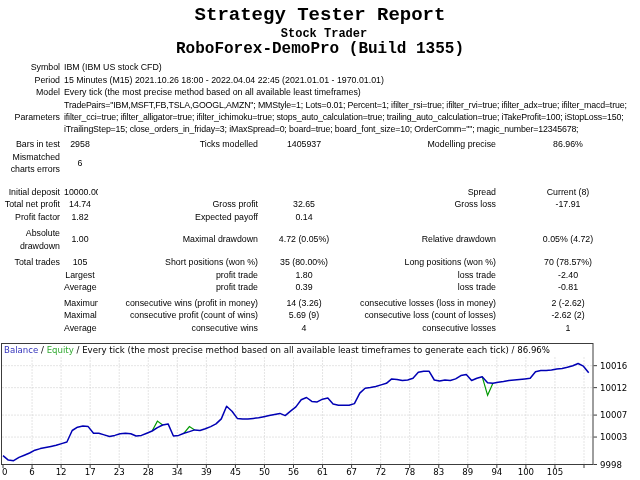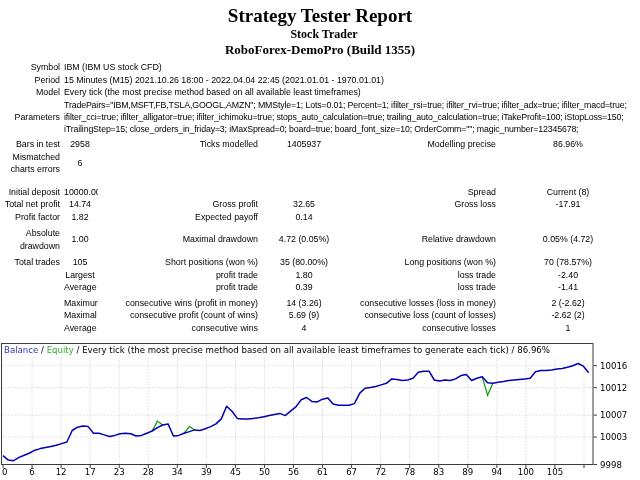--- a/index.html
+++ b/index.html
@@ -1,21 +1,21 @@
 <!DOCTYPE html>
 <html><head>
 <meta charset="utf-8">
 <style>
   * { margin:0; padding:0; box-sizing:border-box; }
   html,body { width:640px; height:480px; background:#ffffff; overflow:hidden;
     font-family:"Liberation Sans", sans-serif; color:#000; }
-  .titles { text-align:center; padding-top:5px; font-family:Liberation Serif, serif; }
+  .titles { text-align:center; padding-top:5px; font-family:Liberation Mono, monospace; }
   .t1 { font-size:19px; font-weight:bold; line-height:21px; }
   .t2 { font-size:12px; font-weight:bold; line-height:17px;margin-left:8px; }
-  .t3 { font-size:13px; font-weight:bold; line-height:13px; }
+  .t3 { font-size:16px; font-weight:bold; line-height:13px; }
   table.rep { table-layout:fixed; border-collapse:collapse; width:636px; margin:5px 0 0 2px;
     font-size:8.8px; line-height:12.5px; }
   table.rep td { padding:0 2px; vertical-align:middle; overflow:hidden; }
   td.lab  { text-align:right; }
   td.num  { text-align:center; }
   td.mid  { padding-left:5px; }
   td.info { padding-left:20px; }
   td.params { padding-left:20px; letter-spacing:-0.15px; line-height:12.2px; }
   .chart { position:absolute; left:0; top:343px; width:640px; height:137px; }
   svg text { font-family:"DejaVu Sans", sans-serif; }
@@ -127,21 +127,21 @@
         <td colspan="1" class="num">1.80</td>
         <td colspan="1" class="lab mid">loss trade</td>
         <td colspan="1" class="num">-2.40</td>
       </tr>
       <tr>
         <td colspan="1" class="lab"></td>
         <td colspan="1" class="num">Average</td>
         <td colspan="1" class="lab mid">profit trade</td>
         <td colspan="1" class="num">0.39</td>
         <td colspan="1" class="lab mid">loss trade</td>
-        <td colspan="1" class="num">-1.41</td>
+        <td colspan="1" class="num">-0.81</td>
       </tr>
       <tr style="height: 3px;">
         <td colspan="6"></td>
       </tr>
       <tr>
         <td colspan="1" class="lab"></td>
         <td colspan="1" class="num">Maximum</td>
         <td colspan="1" class="lab mid">consecutive wins (profit in money)</td>
         <td colspan="1" class="num">14 (3.26)</td>
         <td colspan="1" class="lab mid">consecutive losses (loss in money)</td>

